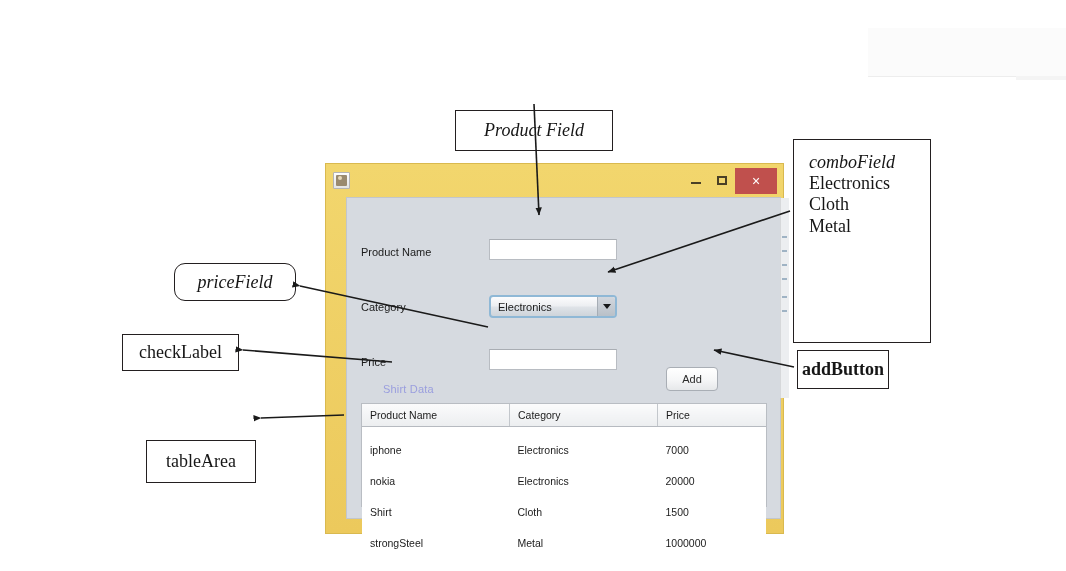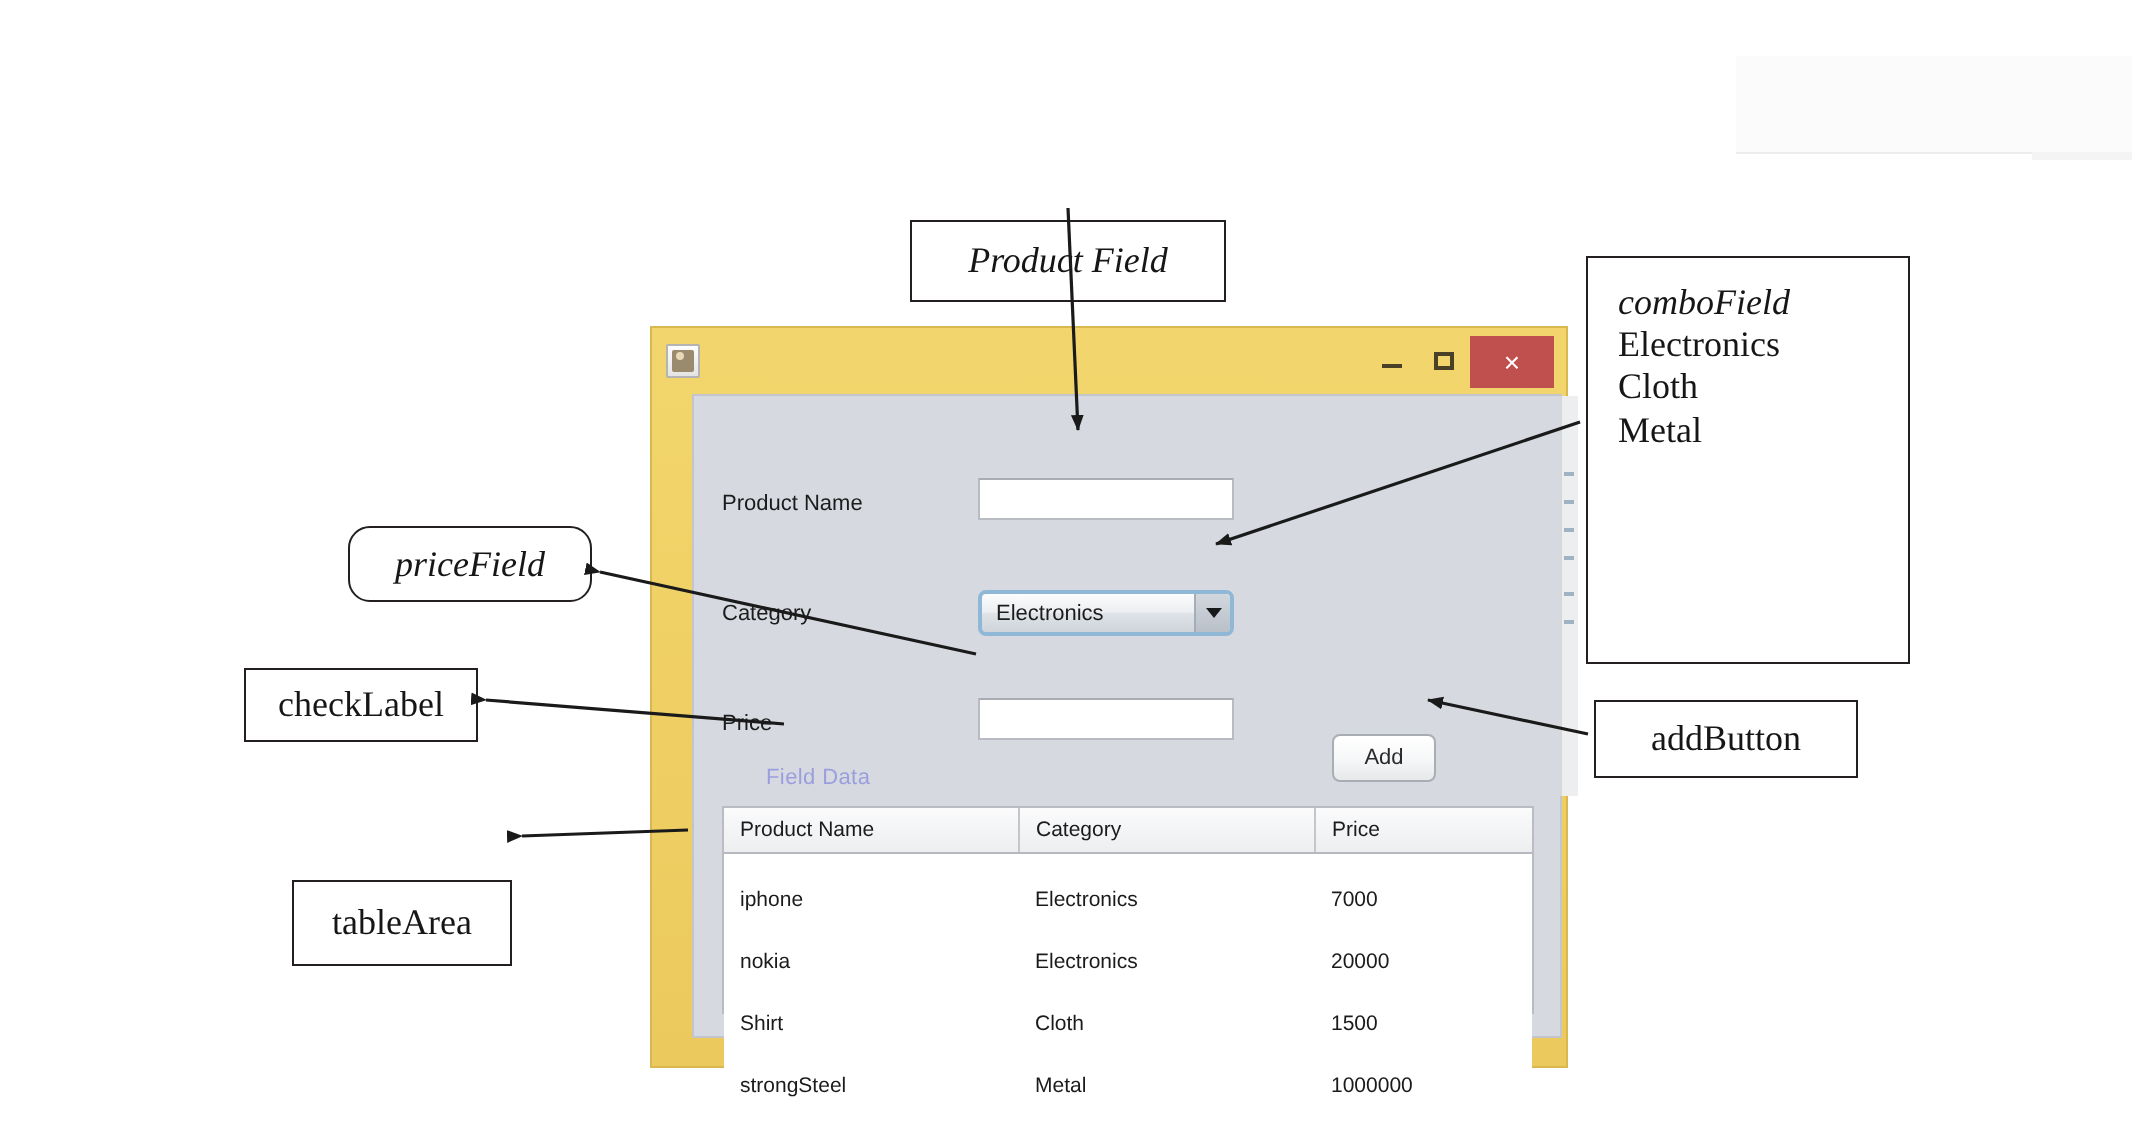--- a/index.html
+++ b/index.html
@@ -294,22 +294,22 @@
   .anno .ital {
     font-style: italic;
     font-size: 18px;
   }
   .anno .rom {
     font-style: normal;
     font-size: 18px;
   }
   .anno-combo {
     left: 793px;
-    top: 128px;
-    width: 162px;
+    top: 139px;
+    width: 138px;
     height: 204px;
     flex-direction: column;
     padding: 12px 0 0 15px;
     line-height: 1.18;
   }
   .anno-product {
     left: 455px;
     top: 62px;
     width: 158px;
     height: 41px;
@@ -331,22 +331,23 @@
   .anno-table {
     left: 146px;
     top: 402px;
     width: 110px;
     height: 43px;
     margin-top: 38px;
   }
   .anno-add {
     left: 797px;
     top: 350px;
-    width: 132px;
+    width: 92px;
     height: 39px;
+    font-weight: bold;
   }
 
   svg.arrows {
     position: absolute;
     left: 0; top: 0;
     width: 1066px;
     height: 571px;
     pointer-events: none;
   }
 </style>
@@ -392,21 +393,21 @@
       <div class="combobox">
         <span class="combo-text">Electronics</span>
         <span class="combo-arrow-btn">
             <span class="tri"></span>
           </span>
       </div>
 
       <div class="field-label" style="left:14px; top:158px;">Price</div>
       <input class="textfield" style="left: 142px; top: 151px; width: 128px; height: 21px;" value="">
 
-      <div class="check-label">Field Data</div>
+      <div class="check-label">Shirt Data</div>
 
       <div class="add-button">Add</div>
 
       <div class="table-area">
         <table class="data">
           <thead>
             <tr>
               <th class="col-a">Product Name</th>
               <th class="col-b">Category</th>
               <th class="col-c">Price</th>

